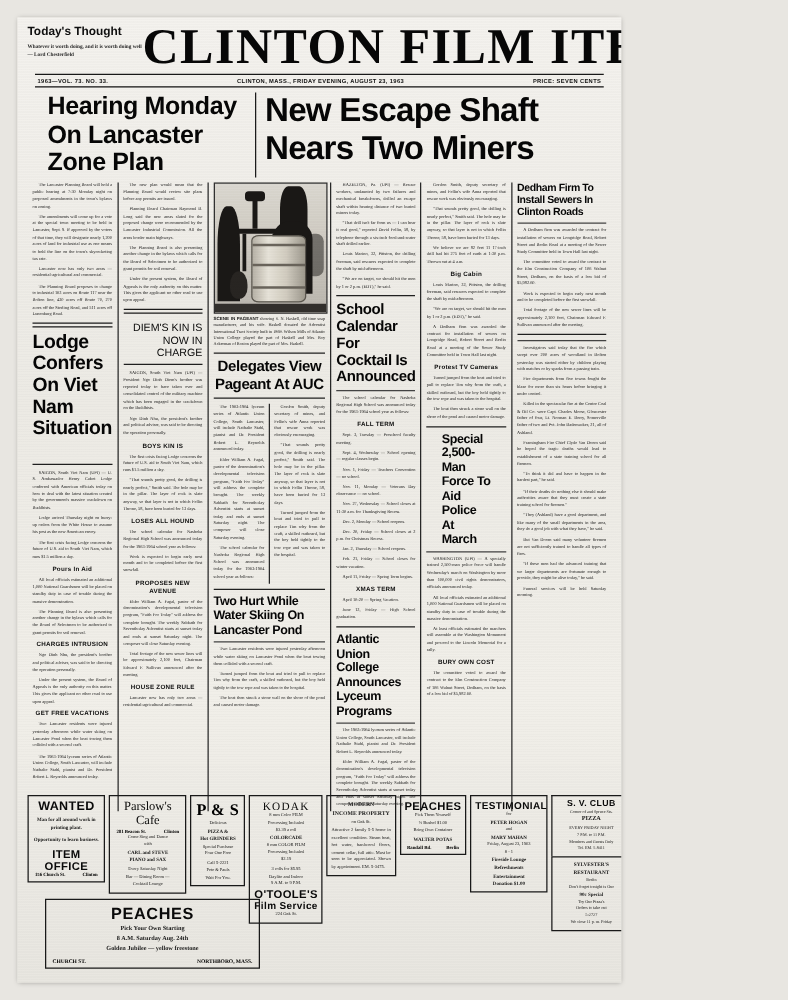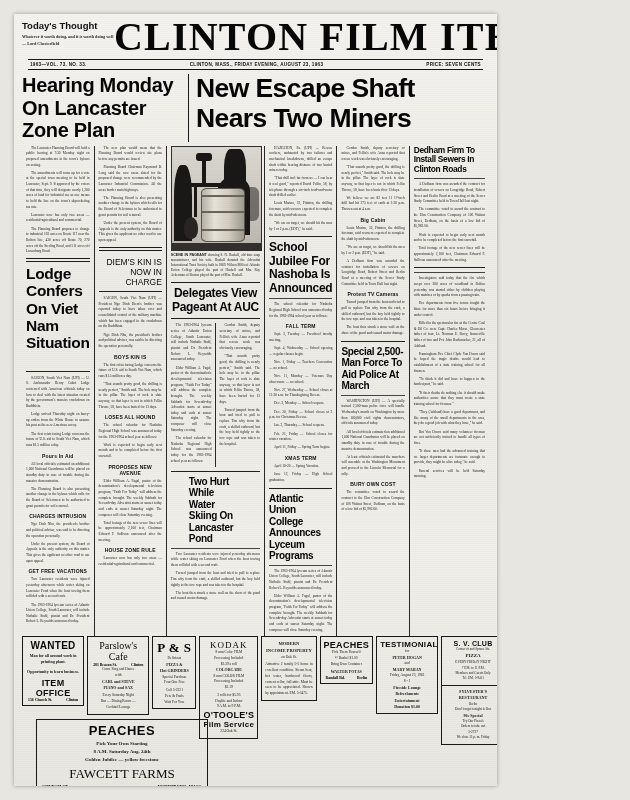--- a/index.html
+++ b/index.html
@@ -35,21 +35,21 @@
   .weather{width:62px;flex:none;text-align:center;padding-top:10px;}
   .weather-t{font-family:"Liberation Sans",sans-serif;font-size:7.5px;font-weight:bold;letter-spacing:.4px;color:#111;}
   .weather-s{font-family:"Liberation Sans",sans-serif;font-size:5px;letter-spacing:.4px;color:#333;margin-top:2px;}
   .mast-rule{border-top:1px solid #1a1a1a;margin:3px 6px 0 6px;}
   .folio{display:flex;justify-content:space-between;align-items:center;
     padding:2px 8px 2px 8px;font-family:"Liberation Sans",sans-serif;
     font-size:4.6px;font-weight:bold;letter-spacing:.3px;color:#141414;}
   .folio .mid{font-size:4.6px;}
   .mast-rule2{border-top:1.6px solid #141414;margin:0 6px;}
   
-  .banner{display:flex;padding:4px 8px 0 8px;gap:6px;}
+  .banner{display:flex;padding:4px 8px 0 24px;gap:6px;}
   .bn-left{width:160px;flex:none;}
   .bn-right{flex:1;border-left:1px solid #1d1d1d;padding-left:7px;}
   .hl{font-family:"Liberation Sans",sans-serif;font-weight:bold;color:#080808;letter-spacing:-.3px;}
   .hl-1{font-size:20px;line-height:1.12;}
   .hl-2{font-size:26.5px;line-height:1.1;letter-spacing:-.6px;}
   .hl-3{font-size:15.5px;line-height:1.12;}
   .hl-4{font-size:12px;line-height:1.13;}
   .hl-5{font-size:10px;line-height:1.15;}
   .hl-6{font-size:8.4px;line-height:1.18;}
   
@@ -233,38 +233,38 @@
         </div>
         <div style="width:50%;border-left:1px solid #2a2a2a;padding-left:3px;">
           <div class="tx">
             <p>Gordon Smith, deputy secretary of mines, and Fellin's wife Anna reported that rescue work was obviously encouraging.</p>
             <p>"That sounds pretty good, the drilling is nearly perfect," Smith said. The hole may be in the pillar. The layer of rock is slate anyway, so that layer is not in which Fellin Throne, 58, have been buried for 13 days.</p>
             <p>Turned jumped from the boat and tried to pull to replace Tim why from the craft, a skilled outboard, but the boy held tightly to the tow rope and was taken to the hospital.</p>
           </div>
         </div>
       </div>
       <div class="rule"></div>
-      <div class="hl hl-5" style="margin:3px 18px 2px">Two Hurt While Water Skiing On Lancaster Pond</div>
+      <div class="hl hl-5" style="margin:3px 0 2px">Two Hurt While Water Skiing On Lancaster Pond</div>
       <div class="rule-thin"></div>
       <div class="tx">
         <p>Two Lancaster residents were injured yesterday afternoon while water skiing on Lancaster Pond when the boat towing them collided with a second craft.</p>
         <p>Turned jumped from the boat and tried to pull to replace Tim why from the craft, a skilled outboard, but the boy held tightly to the tow rope and was taken to the hospital.</p>
         <p>The boat then struck a stone wall on the shore of the pond and caused motor damage.</p>
       </div>
     </div>
 
     <div class="col" style="width:78px">
       <div class="tx">
         <p>HAZELTON, Pa. (UPI) — Rescue workers, undaunted by two failures and mechanical breakdowns, drilled an escape shaft within hearing distance of two buried miners today.</p>
         <p>"That drill isn't far from us — I can hear it real good," reported David Fellin, 58, by telephone through a six-inch food-and-water shaft drilled earlier.</p>
         <p>Louis Marino, 32, Pittston, the drilling foreman, said rescuers expected to complete the shaft by mid-afternoon.</p>
         <p>"We are on target, we should hit the men by 1 or 2 p.m. (EDT)," he said.</p>
       </div>
       <div class="rule"></div>
-      <div class="hl hl-4" style="margin:2px 0 3px">School Jubilee For Nashoba Is Announced</div>
+      <div class="hl hl-4" style="margin:2px 0 3px">School Calendar For Cocktail Is Announced</div>
       <div class="rule-thin"></div>
       <div class="tx">
         <p>The school calendar for Nashoba Regional High School was announced today for the 1963-1964 school year as follows:</p>
       </div>
       <div class="subhead">FALL TERM</div>
       <div class="tx">
         <p>Sept. 3, Tuesday — Preschool faculty meeting.</p>
         <p>Sept. 4, Wednesday — School opening — regular classes begin.</p>
         <p>Nov. 1, Friday — Teachers Convention — no school.</p>
         <p>Nov. 11, Monday — Veterans Day observance — no school.</p>
@@ -300,21 +300,21 @@
         <p>Louis Marino, 32, Pittston, the drilling foreman, said rescuers expected to complete the shaft by mid-afternoon.</p>
         <p>"We are on target, we should hit the men by 1 or 2 p.m. (EDT)," he said.</p>
         <p>A Dedham firm was awarded the contract for installation of sewers on Longridge Road, Robert Street and Berlin Road at a meeting of the Sewer Study Committee held in Town Hall last night.</p>
       </div>
       <div class="subhead">Protest TV Cameras</div>
       <div class="tx">
         <p>Turned jumped from the boat and tried to pull to replace Tim why from the craft, a skilled outboard, but the boy held tightly to the tow rope and was taken to the hospital.</p>
         <p>The boat then struck a stone wall on the shore of the pond and caused motor damage.</p>
       </div>
       <div class="rule"></div>
-      <div class="hl hl-5" style="margin:3px 0 2px">Special 2,500-Man Force To Aid Police At March</div>
+      <div class="hl hl-5" style="margin:3px 12px 2px">Special 2,500-Man Force To Aid Police At March</div>
       <div class="rule-thin"></div>
       <div class="tx">
         <p>WASHINGTON (UPI) — A specially trained 2,500-man police force will handle Wednesday's march on Washington by more than 100,000 civil rights demonstrators, officials announced today.</p>
         <p>All local officials estimated an additional 1,000 National Guardsmen will be placed on standby duty in case of trouble during the massive demonstration.</p>
         <p>At least officials estimated the marchers will assemble at the Washington Monument and proceed to the Lincoln Memorial for a rally.</p>
       </div>
       <div class="subhead">BURY OWN COST</div>
       <div class="tx">
         <p>The committee voted to award the contract to the Elm Construction Company of 106 Walnut Street, Dedham, on the basis of a low bid of $5,982.60.</p>
       </div>
@@ -460,21 +460,20 @@
       </div>
     </div>
   </div>
 
   <div style="position:absolute;left:22px;top:705px;width:172px;">
     <div class="ad" style="width:100%;border-width:1.5px">
       <div class="ad-hd" style="font-size:13px;letter-spacing:.5px">PEACHES</div>
       <div class="ad-l" style="font-size:5px;margin-top:2px">Pick Your Own Starting</div>
       <div class="ad-l" style="font-size:5px">8 A.M. Saturday Aug. 24th</div>
       <div class="ad-l" style="font-size:5px">Golden Jubilee — yellow freestone</div>
-      <div class="ad-hd-s" style="font-size:13px;margin-top:2px">FAWCETT FARMS</div>
       <div class="ad-split" style="font-size:4.4px;margin-top:2px">
         <span>CHURCH ST.</span>
         <span>NORTHBORO, MASS.</span>
       </div>
     </div>
   </div>
 
   <div class="noise"></div>
 </div>
 </div>

